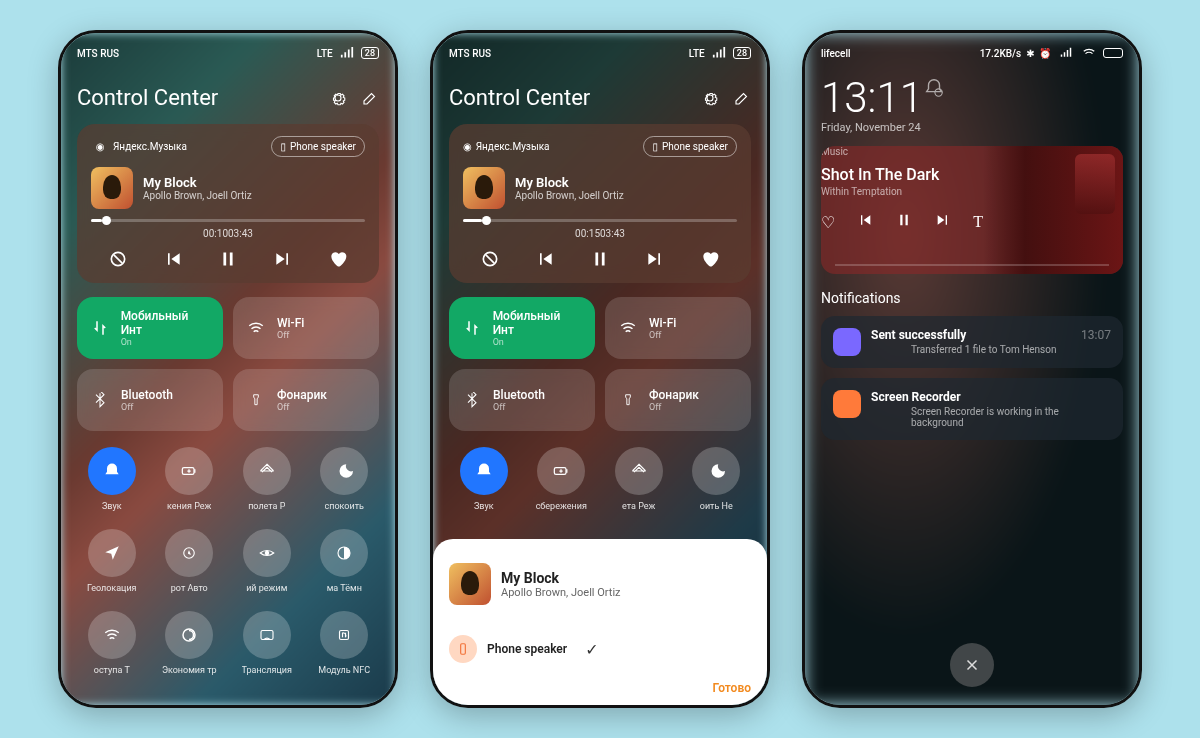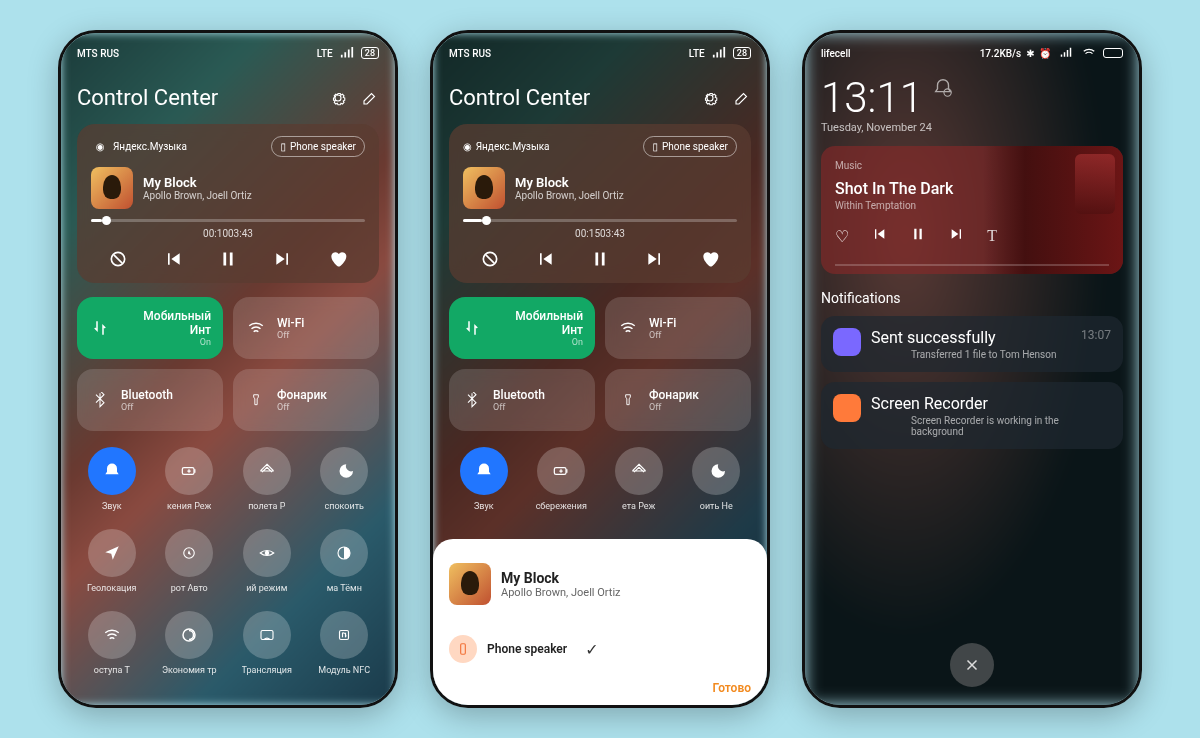--- a/index.html
+++ b/index.html
@@ -28,21 +28,21 @@
   .track-info .t2 { font-size: 10px; color: rgba(255,255,255,0.75); }
   .progress { margin-top: 10px; height: 3px; background: rgba(255,255,255,0.25); border-radius: 2px; position: relative; }
   .progress .dot { position: absolute; left: 4%; top: -3px; width: 9px; height: 9px; background: #fff; border-radius: 50%; }
   .progress .fill { position:absolute; left:0; top:0; height:100%; width:4%; background:#fff; border-radius:2px;}
   .times { display: flex; justify-content: center; font-size: 10px; margin-top: 6px; color: rgba(255,255,255,0.8); }
   .controls { display: flex; justify-content: space-around; align-items: center; margin-top: 8px; }
   .ctl { width: 24px; height: 24px; display:flex; align-items:center; justify-content:center; }
 
   .toggle-grid { margin-top: 14px; display: grid; grid-template-columns: 1fr 1fr; gap: 10px; }
   .tile { height: 62px; border-radius: 16px; display: flex; align-items: center; gap: 10px; padding: 0 12px; background: rgba(255,255,255,0.15); backdrop-filter: blur(6px); }
-  .tile.on { background: #12a865; text-align: right; }
+  .tile.on { background: #12a865; }
   .tile .ticon { width: 22px; height:22px; display:flex;align-items:center;justify-content:center;}
   .tile .tlabel { font-size: 12px; font-weight:500; }
   .tile .tstate { font-size: 9px; color: rgba(255,255,255,0.65); }
 
   .round-grid { margin-top: 16px; display: grid; grid-template-columns: repeat(4,1fr); gap: 18px 8px; }
   .rcell { display:flex; flex-direction:column; align-items:center; gap:6px;}
   .rbtn { width: 48px; height: 48px; border-radius: 50%; background: rgba(255,255,255,0.22); display:flex; align-items:center; justify-content:center; }
   .rbtn.on { background: #2176ff; }
   .rlbl { font-size: 9px; color: rgba(255,255,255,0.85); text-align:center; max-width:58px; overflow:hidden; white-space:nowrap; text-overflow:clip;}
 
@@ -51,34 +51,34 @@
   .sheet .t1 { font-weight:700; font-size:14px; }
   .sheet .t2 { font-size:11px; color:#666; }
   .sheet-row2 { display:flex; align-items:center; gap:10px; margin: 30px 0 8px; }
   .sheet-row2 .sp-ico { width:28px; height:28px; border-radius:50%; background:#ffd8c2; display:flex;align-items:center;justify-content:center;}
   .sheet .done { text-align:right; color:#f28a1f; font-size:12px; font-weight:600; margin-top: 18px;}
 
   
   .lock-time { margin-top:16px; display:flex; justify-content:flex-start; align-items:start;}
   .lock-time .big { font-size: 42px; font-weight:300; line-height:1; }
   .lock-time .date { font-size: 11px; color: rgba(255,255,255,0.7); margin-top:2px;}
-  .music3 { margin-top: 12px; background: rgba(138,40,40,0.6); border-radius: 14px; padding: 14px; position:relative; overflow:hidden; height: 128px;}
+  .music3 { margin-top: 12px; background: rgba(138,40,40,0.6); border-radius: 14px; position:relative; overflow:hidden; height: 128px;}
   .music3 .art { position:absolute; right:0; top:0; bottom:0; width: 140px; background: linear-gradient(90deg, transparent, rgba(60,10,10,0.8) 30%, rgba(110,20,20,0.9)); }
   .music3 .art::before { content:""; position:absolute; right:8px; top:8px; width:40px; height:60px; background: linear-gradient(#a03030,#501010); border-radius:6px; opacity:0.7;}
   .music3 .mlbl { font-size:10px; color: rgba(255,255,255,0.6);}
   .music3 .mtrk { font-size: 16px; font-weight:500; margin-top:8px;}
   .music3 .mart { font-size:10px; color: rgba(255,255,255,0.6); margin-top:2px;}
   .music3 .mctl { display:flex; gap:22px; margin-top:14px; align-items:center;}
   .music3 .bar { position:absolute; left:14px; right:14px; bottom:8px; height:2px; background: rgba(255,255,255,0.2);}
   .notif-hdr { margin-top: 16px; font-size:14px; }
   .notif { margin-top:10px; background: rgba(30,40,48,0.7); border-radius: 14px; padding: 12px; display:flex; gap:10px; align-items:flex-start; position:relative;}
   .notif .nico { width:28px; height:28px; border-radius:8px; flex-shrink:0;}
   .n1 { background:#7a68ff;}
   .n2 { background:#ff7a3a;}
-  .notif .ntitle { font-size:16px; font-weight:400;}
+  .notif .ntitle { font-size:12px; font-weight:700;}
   .notif .ndesc { font-size:10px; color: rgba(255,255,255,0.6); margin-top:2px;margin-left:40px;}
   .notif .ntime { position:absolute; right:12px; top:12px; font-size:12px; color: rgba(255,255,255,0.4);}
   .close3 { position:absolute; left:50%; bottom:18px; transform:translateX(-50%); width:44px; height:44px; border-radius:50%; background: rgba(120,120,120,0.5); display:flex;align-items:center;justify-content:center;}
 
   svg { fill: currentColor; }
   .dimmed .screen > *:not(.sheet) { opacity: 1; }
   .dimmed .title-row, .dimmed .music-card, .dimmed .toggle-grid, .dimmed .round-grid, .dimmed .status { opacity: 0.55; }
 </style>
 </head>
 <body>
@@ -535,21 +535,21 @@
             <svg viewBox="0 0 24 24" width="14">
               <path d="M3 9a14 14 0 0118 0M6 13a9 9 0 0112 0M12 18h0" stroke="#fff" stroke-width="2" fill="none"></path>
             </svg>
           </span>
         <span style="border:1px solid #fff;border-radius:3px;width:20px;height:10px;display:inline-block"></span>
       </span>
     </div>
     <div class="lock-time">
       <div>
         <div class="big">13:11</div>
-        <div class="date">Tuesday, November 24</div>
+        <div class="date">Friday, November 24</div>
       </div>
       <span style="opacity:0.6"><svg viewBox="0 0 24 24" width="22">
             <path d="M12 3a6 6 0 016 6v4l2 3H4l2-3V9a6 6 0 016-6z" fill="none" stroke="#fff" stroke-width="1.5"></path>
             <circle cx="17" cy="17" r="4" fill="none" stroke="#fff" stroke-width="1.2"></circle>
           </svg></span>
     </div>
 
     <div class="music3">
       <div class="art"></div>
       <div class="mlbl">Music</div>

